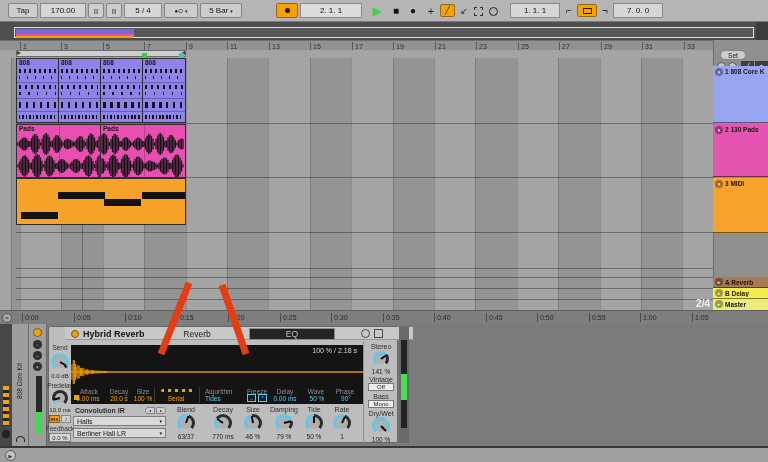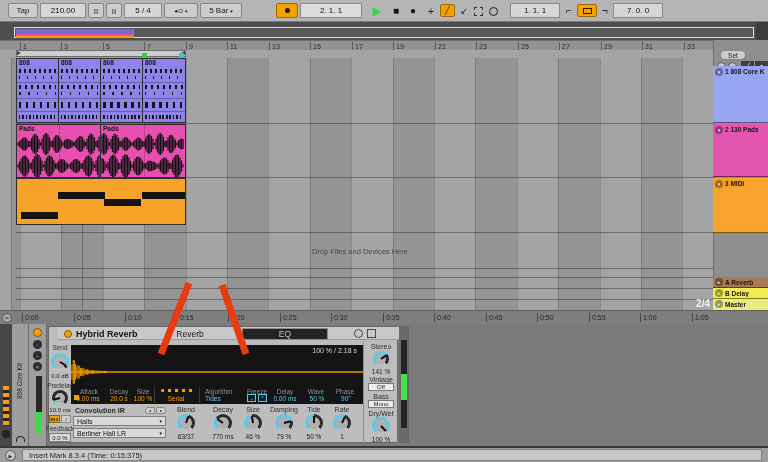--- a/index.html
+++ b/index.html
@@ -32,21 +32,21 @@
 .fold{position:absolute;left:2px;width:8px;height:8px;border-radius:50%;background:rgba(0,0,0,.35);color:#eee;font-size:5px;display:flex;align-items:center;justify-content:center}
 svg path{fill:none}
 </style>
 </head>
 <body>
 
 <div id="app">
 
   <div class="abs" style="left:0;top:0;width:768px;height:22px;background:#b5b5b5;border-bottom:1px solid #7a7a7a">
     <div class="btn abs" style="left:8px;top:3px;width:30px;height:15px">Tap</div>
-    <div class="fld abs" style="left:40px;top:3px;width:46px;height:15px">210.00</div>
+    <div class="fld abs" style="left:40px;top:3px;width:46px;height:15px">170.00</div>
     <div class="btn abs" style="left:88px;top:3px;width:16px;height:15px;font-size:6px">|||</div>
     <div class="btn abs" style="left:106px;top:3px;width:16px;height:15px;font-size:6px">|||</div>
     <div class="fld abs" style="left:124px;top:3px;width:38px;height:15px">5 / 4</div>
     <div class="btn abs" style="left:164px;top:3px;width:34px;height:15px">
         <span style="font-size:6px">●O</span>
         <span style="font-size:5px;margin-left:2px">▾</span>
       </div>
     <div class="btn abs" style="left:200px;top:3px;width:42px;height:15px">
         <span>5 Bar</span>
         <span style="font-size:5px;margin-left:2px">▾</span>
@@ -112,21 +112,20 @@
 
   <div class="abs" style="left:0;top:58px;width:713px;height:252px;background:#9c9c9c;background-image:repeating-linear-gradient(90deg,rgba(255,255,255,.08) 0 41.4px,rgba(0,0,0,.05) 41.4px 82.8px),repeating-linear-gradient(90deg,rgba(0,0,0,.17) 0 1px,transparent 1px 41.4px);background-position:20px 0,20px 0">
     <div class="abs" style="left:82px;top:0;width:1px;height:252px;background:rgba(40,40,40,.4)"></div>
     <div class="hline" style="top:65px"></div>
     <div class="hline" style="top:119px"></div>
     <div class="hline" style="top:174px"></div>
     <div class="hline" style="top:210px"></div>
     <div class="hline" style="top:219px"></div>
     <div class="hline" style="top:230px"></div>
     <div class="hline" style="top:241px"></div>
-    <div class="abs" style="left:260px;top:189px;width:200px;text-align:center;font-size:7.5px;color:#474747">Drop Files and Devices Here</div>
   </div>
 
   <div class="clip" style="left:16px;top:58px;width:43px;height:65px;background:#8d83e8">
     <span class="cliptitle">808</span>
     <div class="prow" style="top:10px;height:4px;background-image:repeating-linear-gradient(90deg,#15151a 0 2px,transparent 2px 5px)"></div>
     <div class="prow" style="top:17px;height:3px;background-image:repeating-linear-gradient(90deg,#15151a 0 1.5px,transparent 1.5px 8px)"></div>
     <div class="lane" style="top:23px"></div>
     <div class="prow" style="top:26px;height:4px;background-image:repeating-linear-gradient(90deg,#15151a 0 2px,transparent 2px 6px)"></div>
     <div class="prow" style="top:33px;height:3px;background-image:repeating-linear-gradient(90deg,#15151a 0 1.5px,transparent 1.5px 9px)"></div>
     <div class="lane" style="top:39px"></div>
@@ -263,21 +262,21 @@
       <div class="abs" style="left:4px;top:4px;width:9px;height:9px;border-radius:50%;background:#f5a100;border:1px solid #7a5a10"></div>
       <div class="abs flex" style="left:4px;top:16px;width:9px;height:9px;border-radius:50%;background:#2e2e2e;color:#ccc;font-size:5px">◦</div>
       <div class="abs flex" style="left:4px;top:27px;width:9px;height:9px;border-radius:50%;background:#2e2e2e;color:#ccc;font-size:5px">−</div>
       <div class="abs flex" style="left:4px;top:38px;width:9px;height:9px;border-radius:50%;background:#2e2e2e;color:#ccc;font-size:5px">×</div>
       <div class="abs" style="left:7px;top:52px;width:6px;height:58px;background:#262626">
         <div class="abs" style="left:0;top:36px;width:6px;height:22px;background:#3fd94a"></div>
       </div>
     </div>
 
     <div class="abs" style="left:48px;top:2px;width:350px;height:117px;background:#bdbdbd;border:1px solid #686868;border-radius:2px">
-      <div class="abs" style="left:9px;top:0;width:348px;height:13px;background:#c8c8c8;border-bottom:1px solid #9a9a9a">
+      <div class="abs" style="left:16px;top:0;width:348px;height:13px;background:#c8c8c8;border-bottom:1px solid #9a9a9a">
         <span style="position:absolute;left:6px;top:2.5px;width:8px;height:8px;border-radius:50%;background:#f5a100;border:1px solid #7a5a10"></span>
         <span style="position:absolute;left:18px;top:2px;font-size:9px;font-weight:bold;color:#111">Hybrid Reverb</span>
         <span style="position:absolute;left:296px;top:2px;width:9px;height:9px;border:1.5px solid #4a4a4a;border-radius:50%"></span>
         <span style="position:absolute;left:309px;top:2px;width:9px;height:9px;border:1.5px solid #4a4a4a"></span>
         <span class="flex" style="position:absolute;left:92px;top:1px;width:80px;height:12px;font-size:8.5px;color:#1a1a1a">Reverb</span>
         <span class="flex" style="position:absolute;left:184px;top:1px;width:86px;height:12px;font-size:8.5px;background:#242424;border:1px solid #8a8a8a;color:#c4c4c4">EQ</span>
       </div>
 
       <div class="klab" style="left:0;top:17px;width:22px;font-weight:normal;font-size:6.5px">Send</div>
       <div class="knob" style="position:absolute;left:2px;top:26px;width:18px;height:18px;--fill:255deg"></div>
@@ -367,23 +366,20 @@
     <div class="abs" style="left:399px;top:2px;width:10px;height:117px;background:#6a6a6a">
       <div class="abs" style="left:2px;top:14px;width:6px;height:88px;background:#232323">
         <div class="abs" style="left:0;top:34px;width:6px;height:26px;background:#44e04e"></div>
       </div>
     </div>
 
   </div>
 
   <div class="abs" style="left:0;top:446px;width:768px;height:16px;background:#9f9f9f;border-top:2px solid #383838">
     <div class="abs flex" style="left:5px;top:2px;width:11px;height:11px;border-radius:50%;background:#c4c4c4;border:1px solid #555;font-size:5px;color:#333">▶</div>
-    <div class="abs" style="left:22px;top:1px;width:740px;height:12px;background:#c9c9c9;border:1px solid #808080;display:flex;align-items:center;padding-left:6px">
-      <span style="font-size:7.5px;color:#1f1f1f">Insert Mark 8.3.4 (Time: 0:15:375)</span>
-    </div>
   </div>
 
   <svg width="768" height="462" style="position:absolute;left:0;top:0;pointer-events:none;z-index:50">
     <defs>
       <marker id="ah" markerWidth="4" markerHeight="4" refX="0.5" refY="2" orient="auto">
         <path d="M0,0 L4,2 L0,4 Z" fill="#e73c12" stroke="none"></path>
       </marker>
     </defs>
     <line x1="189" y1="283" x2="161" y2="354" stroke="#e73c12" stroke-width="7" marker-end="url(#ah)"></line>
     <line x1="222" y1="285" x2="246" y2="354" stroke="#e73c12" stroke-width="7" marker-end="url(#ah)"></line>

